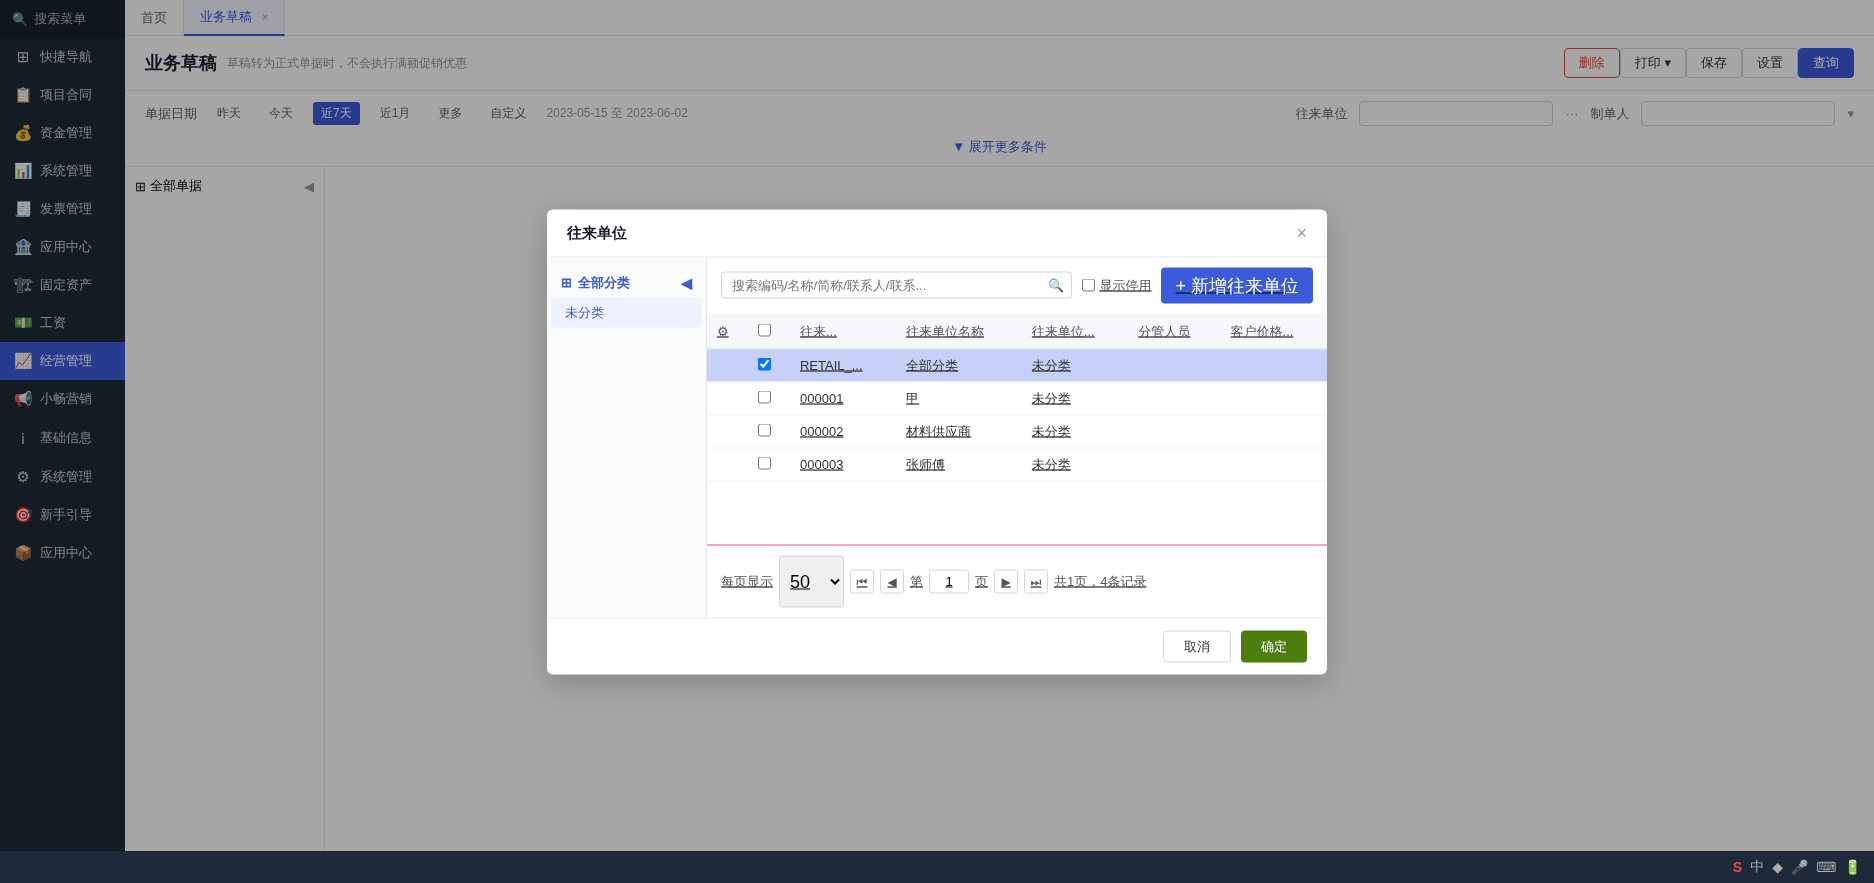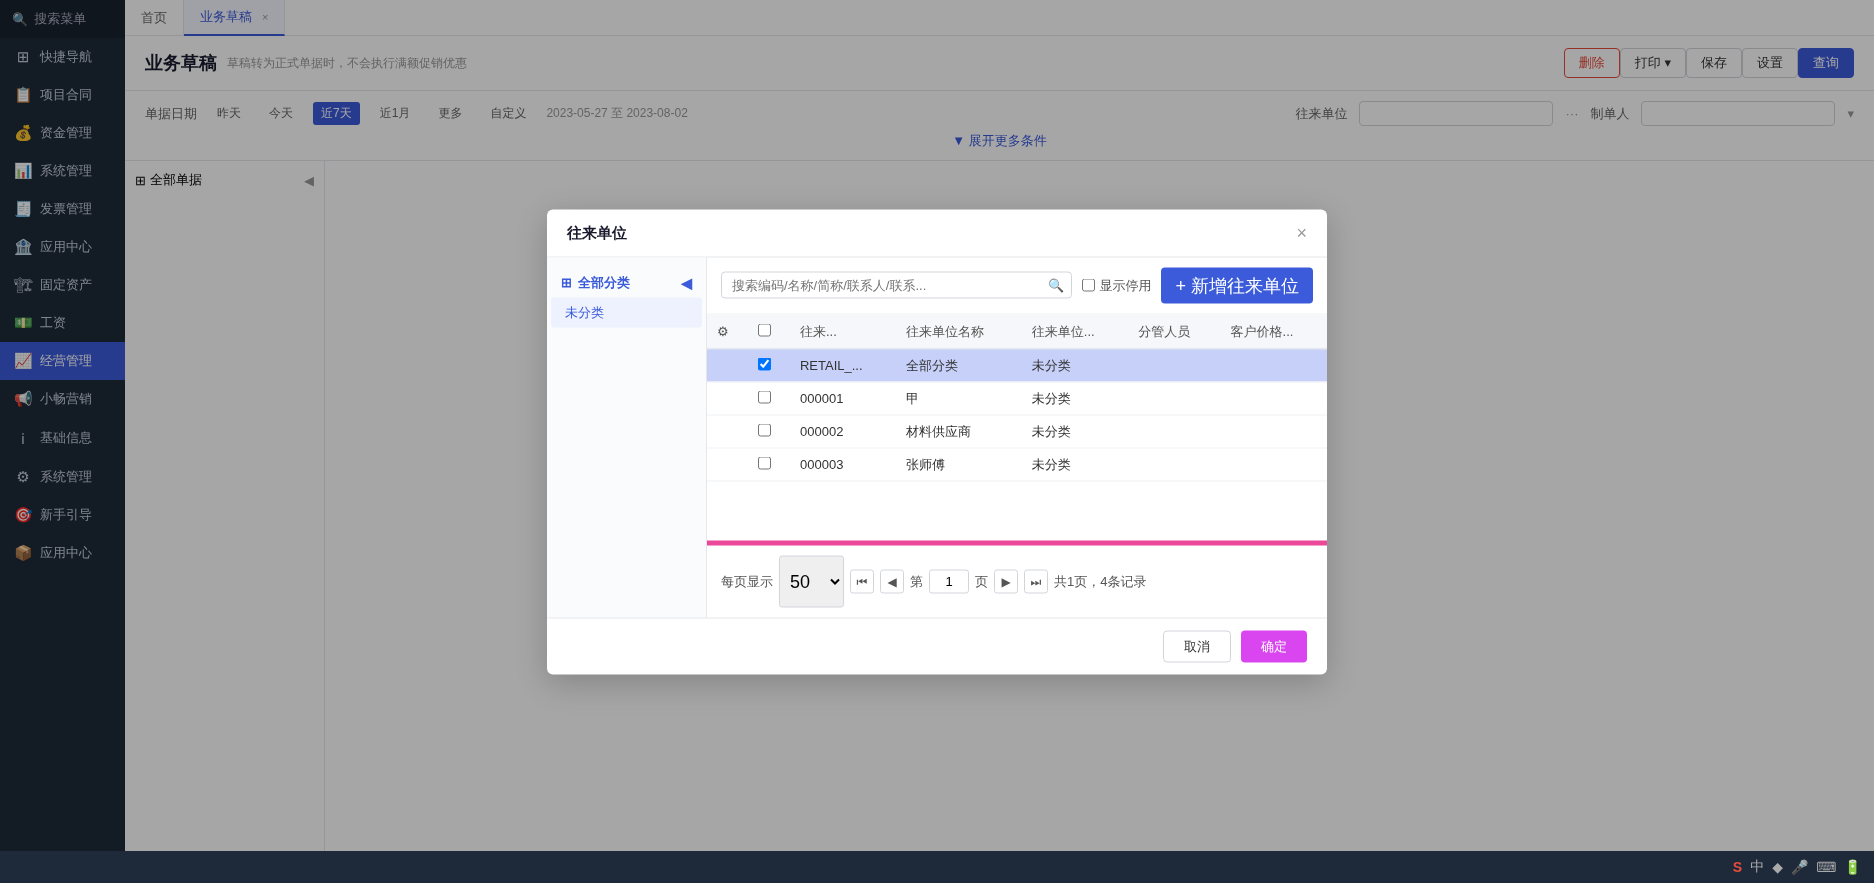--- a/index.html
+++ b/index.html
@@ -50,21 +50,21 @@
     .page-subtitle { font-size: 12px; color: #999; margin-left: 10px; }
     .header-actions { display: flex; gap: 0; align-items: center; }
     .btn { padding: 5px 14px; border-radius: 4px; font-size: 13px; cursor: pointer; border: 1px solid #d1d5db; background: #fff; color: #333; }
     .btn-primary { background: #3b5bdb; color: #fff; border-color: #3b5bdb; }
     .btn-danger { color: #e74c3c; border-color: #e74c3c; }
 
     
     .filter-bar {
       background: #fff; padding: 10px 20px; border-bottom: 1px solid #e5e7eb;
     }
-    .filter-row { display: flex; align-items: center; gap: 12px; flex-wrap: wrap; margin-bottom: 6px; }
+    .filter-row { display: flex; align-items: center; gap: 12px; flex-wrap: wrap; margin-bottom: 12px; }
     .filter-label { color: #666; font-size: 13px; white-space: nowrap; }
     .date-btn { padding: 3px 8px; border-radius: 3px; font-size: 12px; cursor: pointer; border: none; background: transparent; color: #666; }
     .date-btn.active { background: #3b5bdb; color: #fff; border-radius: 3px; }
     .date-range { color: #999; font-size: 12px; }
     .filter-input { border: 1px solid #d1d5db; border-radius: 4px; padding: 4px 8px; font-size: 13px; color: #333; min-width: 140px; }
     .filter-more { color: #3b5bdb; font-size: 13px; cursor: pointer; }
 
     
     .overlay {
       position: fixed; left: 0; top: 0; width: 100%; height: 100%;
@@ -95,21 +95,21 @@
       font-size: 13px; color: #3b5bdb; font-weight: 600;
     }
     .modal-left-collapse { cursor: pointer; color: #3b5bdb; font-size: 14px; }
     .modal-category {
       padding: 6px 14px; font-size: 13px; color: #333; cursor: pointer;
       border-radius: 3px; margin: 0 4px;
     }
     .modal-category.active { background: #eef2ff; color: #3b5bdb; }
 
     
-    .modal-right { flex: 1; display: flex; flex-direction: column; overflow: hidden; }
+    .modal-right { flex: 1; display: flex; flex-direction: column; overflow: hidden; text-decoration: underline; }
     .modal-search-bar {
       padding: 10px 14px; display: flex; align-items: center; gap: 10px;
       border-bottom: 1px solid #f0f2f5;
     }
     .search-input-wrap {
       position: relative; flex: 1;
     }
     .search-input-wrap input {
       width: 100%; border: 1px solid #d1d5db; border-radius: 4px;
       padding: 5px 30px 5px 10px; font-size: 13px; outline: none;
@@ -132,21 +132,21 @@
     }
     .data-table td {
       padding: 7px 10px; border-bottom: 1px solid #f0f2f5; color: #333;
       white-space: nowrap;
     }
     .data-table tr.selected td { background: #c7d0f8; }
 
     
     .modal-pagination {
       padding: 10px 14px; display: flex; align-items: center; gap: 6px;
-      border-top: 5px solid #ec4899; font-size: 13px; color: #555;
+      border-top: 1px solid #ec4899; font-size: 13px; color: #555;
     }
     .page-btn {
       width: 24px; height: 24px; border: 1px solid #d1d5db; border-radius: 3px;
       background: #fff; cursor: pointer; display: flex; align-items: center; justify-content: center;
       font-size: 12px; color: #555;
     }
     .page-btn:disabled { color: #ccc; cursor: default; }
     .page-input {
       width: 40px; height: 24px; border: 1px solid #d1d5db; border-radius: 3px;
       text-align: center; font-size: 13px;
@@ -160,21 +160,21 @@
     .modal-footer {
       padding: 12px 20px; border-top: 1px solid #e5e7eb;
       display: flex; justify-content: flex-end; gap: 10px;
     }
     .btn-cancel {
       padding: 6px 20px; border: 1px solid #d1d5db; border-radius: 4px;
       background: #fff; color: #333; font-size: 13px; cursor: pointer;
     }
     .btn-confirm {
       padding: 6px 20px; border: none; border-radius: 4px;
-      background: #d946ef; color: #fff; font-size: 13px; cursor: pointer;
+      background: #4d7c0f; color: #fff; font-size: 13px; cursor: pointer;
     }
 
     .scrollbar-area { overflow-x: auto; flex: 1; }
     .scrollbar-area::-webkit-scrollbar { height: 6px; }
     .scrollbar-area::-webkit-scrollbar-track { background: #f0f2f5; }
     .scrollbar-area::-webkit-scrollbar-thumb { background: #ccc; border-radius: 3px; }
 
     
     .bottom-bar {
       position: fixed; bottom: 0; left: 0; right: 0; height: 32px;
@@ -280,21 +280,21 @@
 
   <div class="filter-bar">
     <div class="filter-row">
       <span class="filter-label">单据日期</span>
       <button class="date-btn">昨天</button>
       <button class="date-btn">今天</button>
       <button class="date-btn active">近7天</button>
       <button class="date-btn">近1月</button>
       <button class="date-btn">更多</button>
       <button class="date-btn">自定义</button>
-      <span class="date-range">2023-05-27 至 2023-08-02</span>
+      <span class="date-range">2023-05-15 至 2023-06-02</span>
       <span style="flex:1;"></span>
       <span class="filter-label">往来单位</span>
       <input class="filter-input" type="text" value="" style="">
       <span style="color:#999">···</span>
       <span class="filter-label">制单人</span>
       <input class="filter-input" type="text" value="" style="">
       <span style="color:#999">▾</span>
     </div>
     <div style="text-align:center;">
       <span class="filter-more">▼ 展开更多条件</span>

